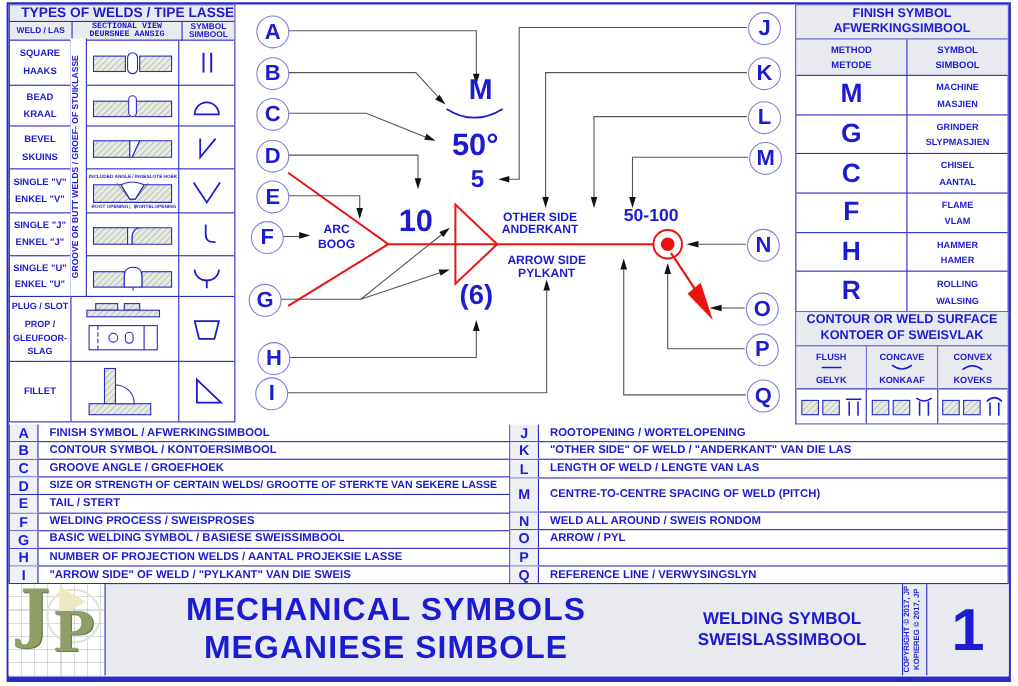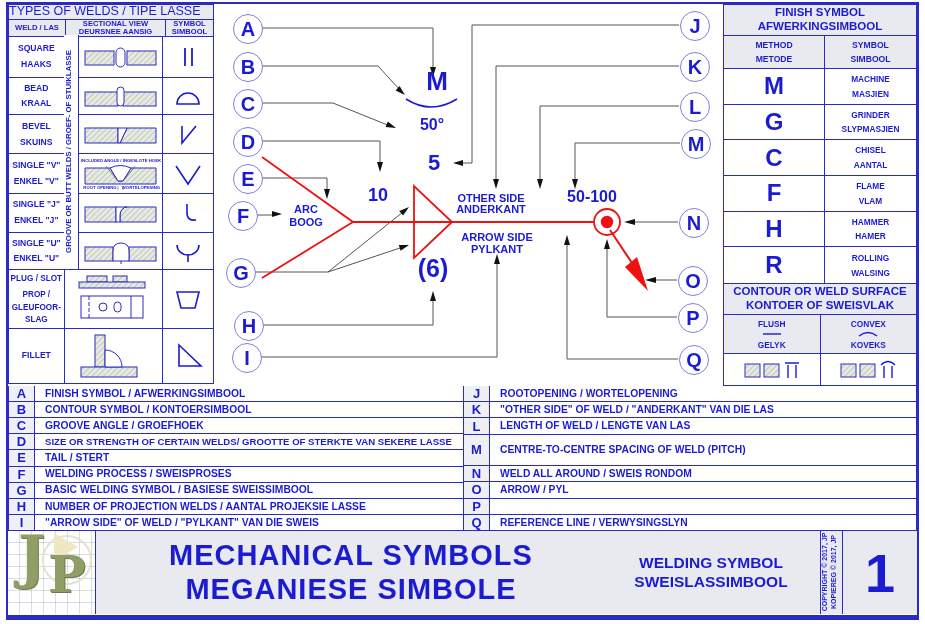--- a/index.html
+++ b/index.html
@@ -2,25 +2,25 @@
 <html><head>
 <meta charset="utf-8">
 <style>
   html,body{margin:0;padding:0;background:#fff;}
   .page{position:relative;width:925px;height:624px;background:#fff;
         font-family:"Liberation Sans",sans-serif;color:#1b1bd1;overflow:hidden;}
   .abs{position:absolute;box-sizing:border-box;}
   .sheet-border{left:6px;top:2px;width:913px;height:618px;border:2px solid #2a2ac4;border-bottom-width:5px;}
   
   .types{left:8px;top:4px;width:206px;height:380px;border:1.6px solid #2a2ac4;display:flex;flex-direction:column;background:#fff;}
-  .t-title{height:14px;line-height:13px;text-align:left;font-weight:normal;font-size:12.5px;border-bottom:1.6px solid #2a2ac4;background:#e9eaef;}
+  .t-title{height:14px;line-height:13px;text-align:right;font-weight:bold;font-size:12.5px;border-bottom:1.6px solid #2a2ac4;background:#e9eaef;}
   .t-head{height:17px;display:flex;background:#e9eaef;font-weight:bold;font-size:7.6px;text-align:center;justify-content:space-between;}
   .t-head>div{border-right:1.6px solid #2a2ac4;border-bottom:1.6px solid #2a2ac4;display:flex;flex-direction:column;justify-content:center;line-height:8px;}
   .t-head .h1{width:56px;}
-  .t-head .h2{width:99px;}
+  .t-head .h2{width:99px;font-family:Liberation Mono, monospace;}
   .t-head .h3{flex:1;border-right:none;}
   .trow{display:flex;}
   .trow>div{box-sizing:border-box;}
   .c-lab{width:56px;border-right:1.6px solid #2a2ac4;border-bottom:1.6px solid #2a2ac4;
          display:flex;flex-direction:column;justify-content:space-evenly;align-items:center;
          font-weight:bold;font-size:8.6px;text-align:center;line-height:9px;}
   .c-sp{width:14px;}
   .c-view{width:85px;border-right:1.6px solid #2a2ac4;border-bottom:1.6px solid #2a2ac4;display:flex;align-items:center;justify-content:center;}
   .c-view7{width:99px;border-right:1.6px solid #2a2ac4;border-bottom:1.6px solid #2a2ac4;display:flex;align-items:center;justify-content:center;}
   .c-sym{flex:1;border-bottom:1.6px solid #2a2ac4;display:flex;align-items:center;justify-content:center;}
@@ -362,20 +362,36 @@
         <div class="ct-s">
           <svg width="62" height="30">
             <rect x="4" y="9" width="15" height="13" fill="url(#hatch)" stroke="#2a2ac4"></rect>
             <rect x="23" y="9" width="15" height="13" fill="url(#hatch)" stroke="#2a2ac4"></rect>
             <path d="M44,8 H58 M47,10 V23 M55,10 V23" stroke="#1b1bd1" stroke-width="1.4" fill="none"></path>
           </svg>
         </div>
       </div>
       <div class="ct-col">
         <div class="ct-h">
+          <span>CONCAVE</span>
+          <svg width="22" height="8">
+              <path d="M2,2 Q11,9 20,2" stroke="#1b1bd1" stroke-width="1.4" fill="none"></path>
+            </svg>
+          <span>KONKAAF</span>
+        </div>
+        <div class="ct-s">
+          <svg width="62" height="30">
+            <rect x="4" y="9" width="15" height="13" fill="url(#hatch)" stroke="#2a2ac4"></rect>
+            <rect x="23" y="9" width="15" height="13" fill="url(#hatch)" stroke="#2a2ac4"></rect>
+            <path d="M44,7 Q51,12 58,7 M47,10 V23 M55,10 V23" stroke="#1b1bd1" stroke-width="1.4" fill="none"></path>
+          </svg>
+        </div>
+      </div>
+      <div class="ct-col">
+        <div class="ct-h">
           <span>CONVEX</span>
           <svg width="22" height="8">
               <path d="M2,6 Q11,-1 20,6" stroke="#1b1bd1" stroke-width="1.4" fill="none"></path>
             </svg>
           <span>KOVEKS</span>
         </div>
         <div class="ct-s">
           <svg width="62" height="30">
             <rect x="4" y="9" width="15" height="13" fill="url(#hatch)" stroke="#2a2ac4"></rect>
             <rect x="23" y="9" width="15" height="13" fill="url(#hatch)" stroke="#2a2ac4"></rect>
@@ -489,23 +505,23 @@
       <span>O</span>
     </div>
   <div class="co" style="left:678px;top:303px">
       <span>P</span>
     </div>
   <div class="co" style="left:679px;top:345px">
       <span>Q</span>
     </div>
 
   <div class="dlabel" style="left:437px;top:66px;font-size:26px">M</div>
-  <div class="dlabel" style="left:432px;top:116px;font-size:16px">50°</div>
+  <div class="dlabel" style="left:432px;top:116px;font-size:28px">50°</div>
   <div class="dlabel" style="left:434px;top:150px;font-size:22px">5</div>
-  <div class="dlabel" style="left:378px;top:185px;font-size:18px">10</div>
+  <div class="dlabel" style="left:378px;top:185px;font-size:28px">10</div>
   <div class="dlabel" style="left:433px;top:254px;font-size:25px">(6)</div>
   <div class="dlabel" style="left:592px;top:188px;font-size:16px">50-100</div>
   <div class="dlabel" style="left:306px;top:203px;font-size:11px;line-height:12.5px">
     <div>ARC</div>
     <div>BOOG</div>
   </div>
   <div class="dlabel" style="left:491px;top:193px;font-size:11px;line-height:10.5px">
     <div>OTHER SIDE</div>
     <div>ANDERKANT</div>
   </div>

